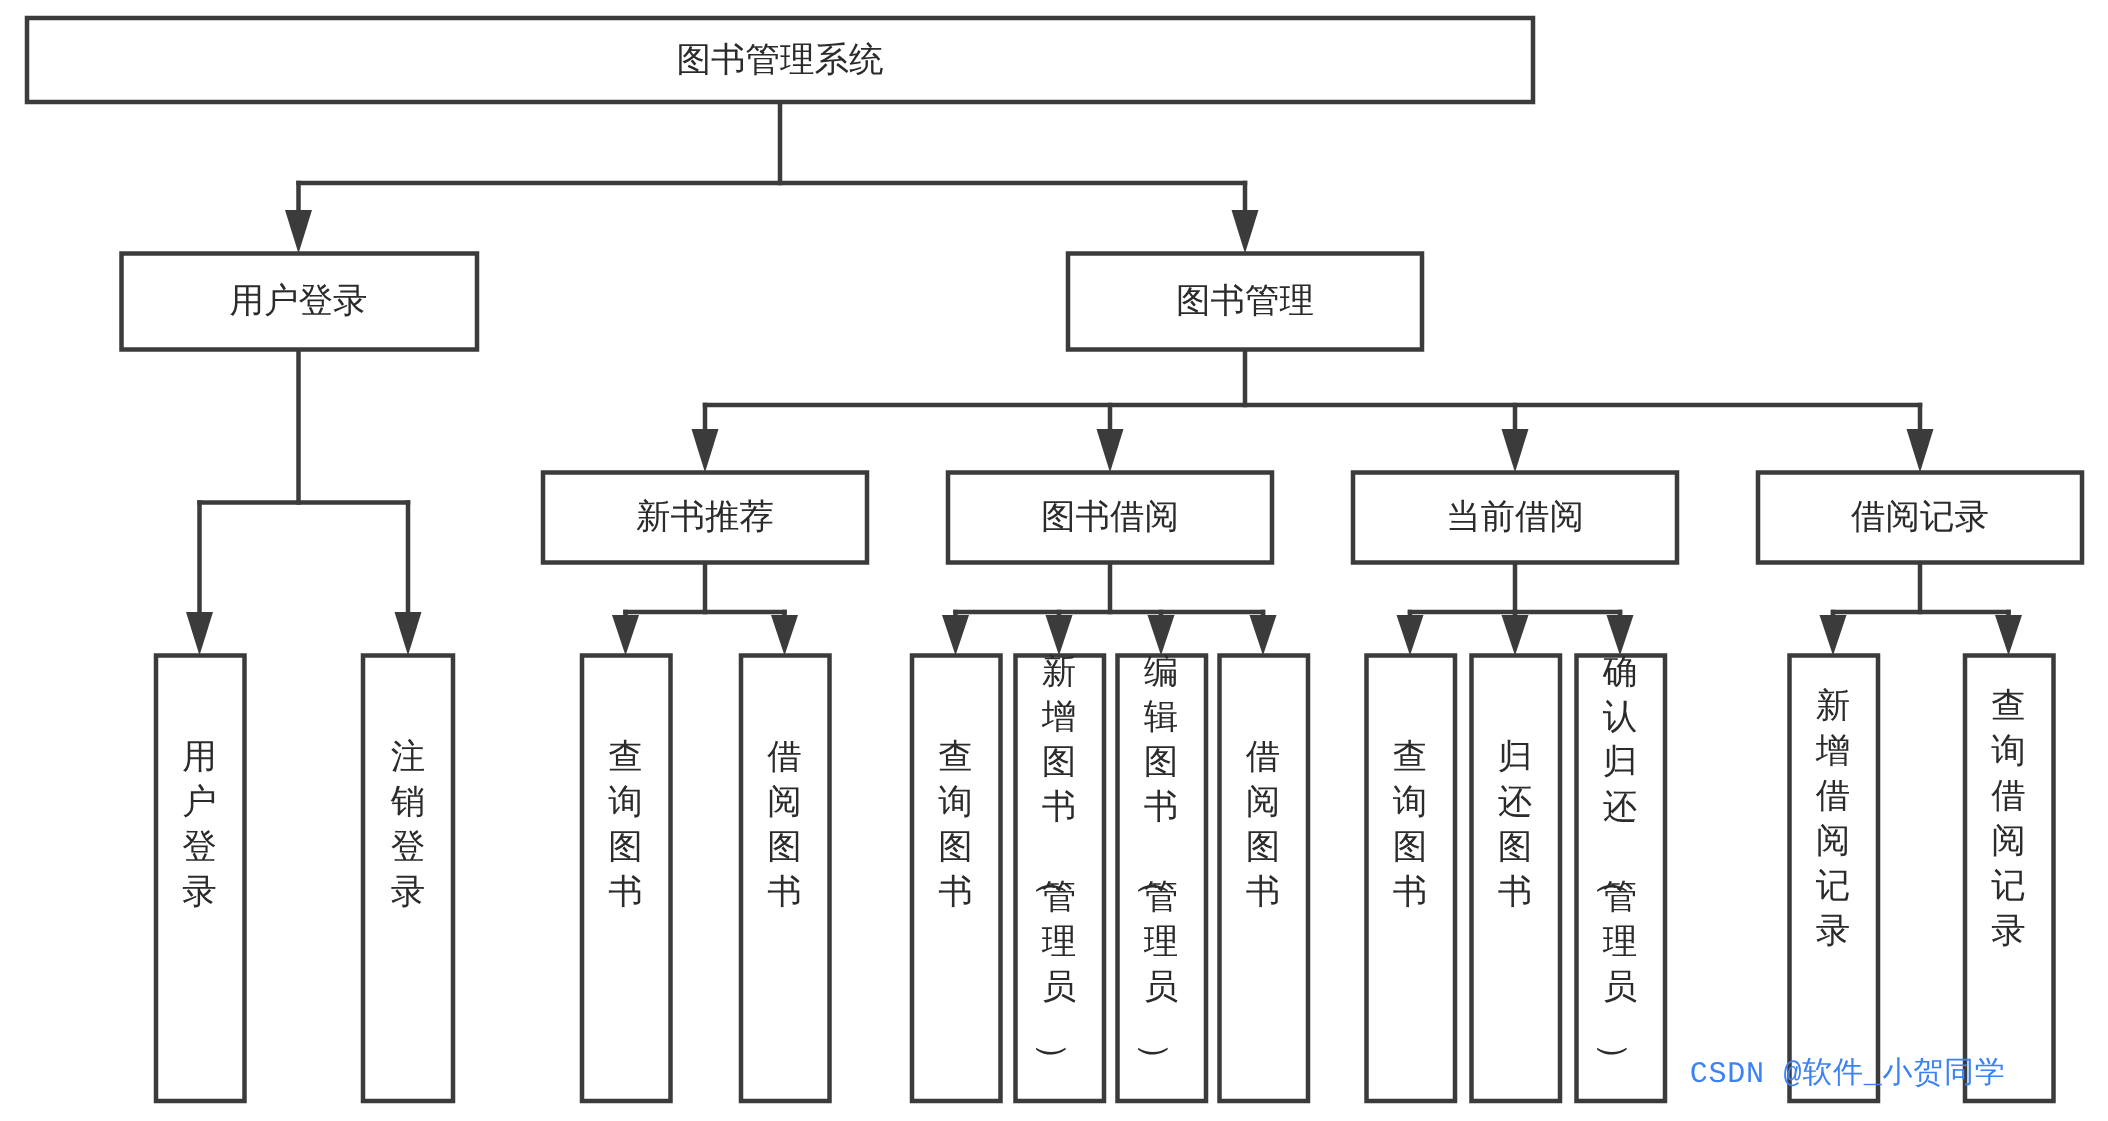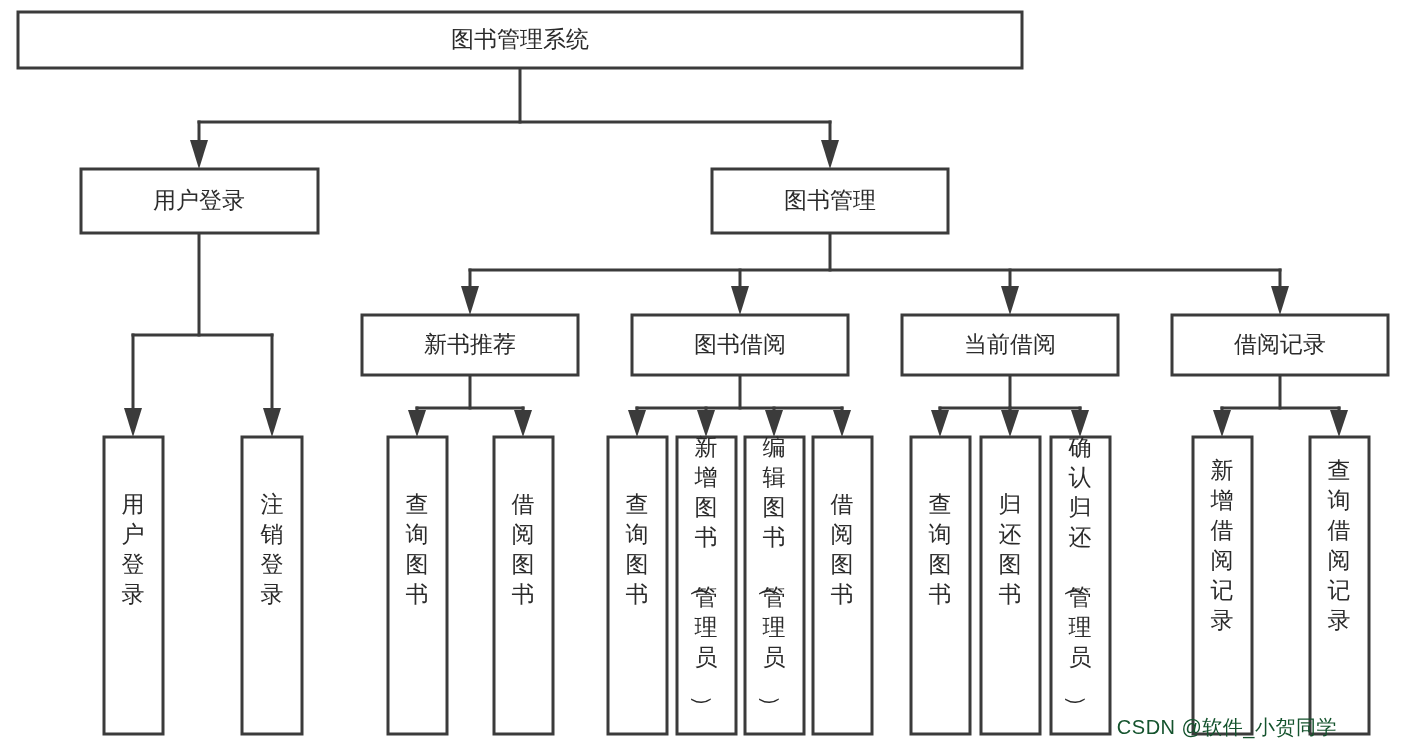--- a/index.html
+++ b/index.html
@@ -51,24 +51,24 @@
   }
   .node-label-v {
     font-family: "Liberation Sans", "DejaVu Sans", sans-serif;
     font-size: 23px;
     fill: #2b2b2b;
     text-anchor: middle;
   }
   .watermark-text {
     position: absolute;
     right: 10px;
-    bottom: 6px;
-    font-family: Liberation Sans, sans-serif;
+    bottom: 19px;
+    font-family: Liberation Mono, monospace;
     font-size: 20px;
-    color: #14532d;
+    color: #3b82f6;
     white-space: nowrap;
     letter-spacing: 0.5px;
   }
 </style>
 </head>
 <body>
 
 <div id="diagram-root">
 
   <svg class="diagram-svg" viewBox="0 0 1405 747" xmlns="http://www.w3.org/2000/svg">

